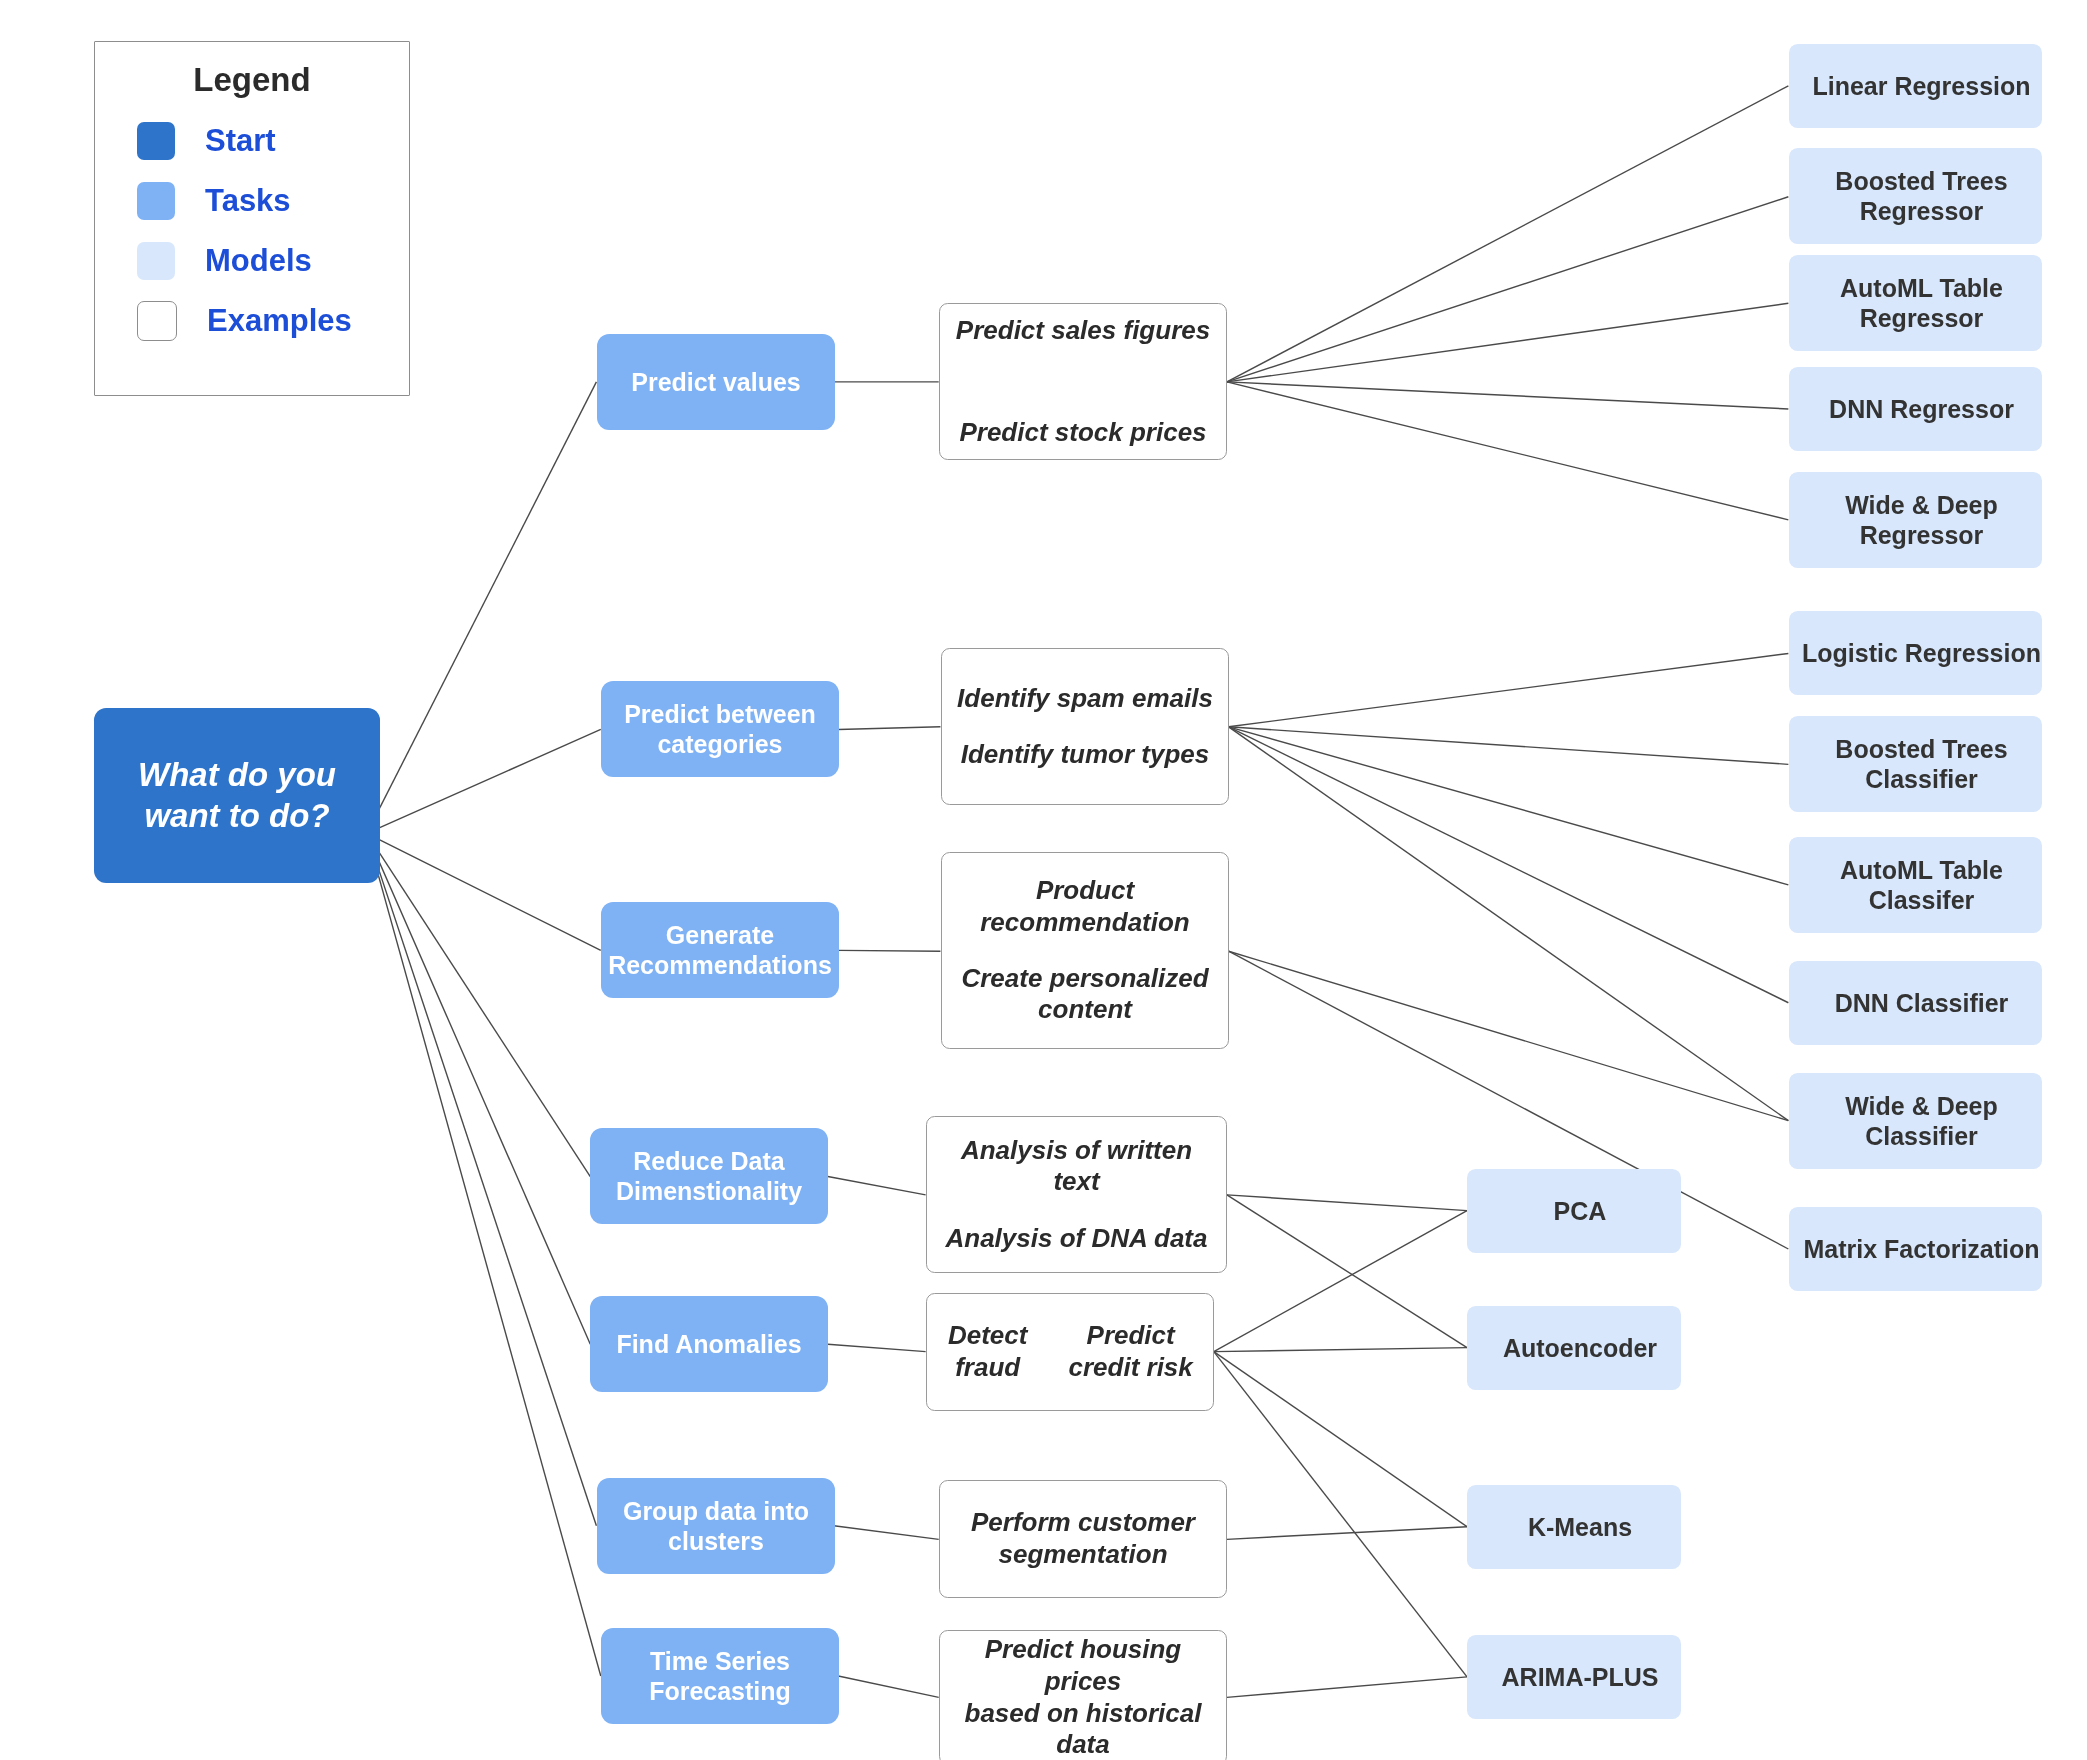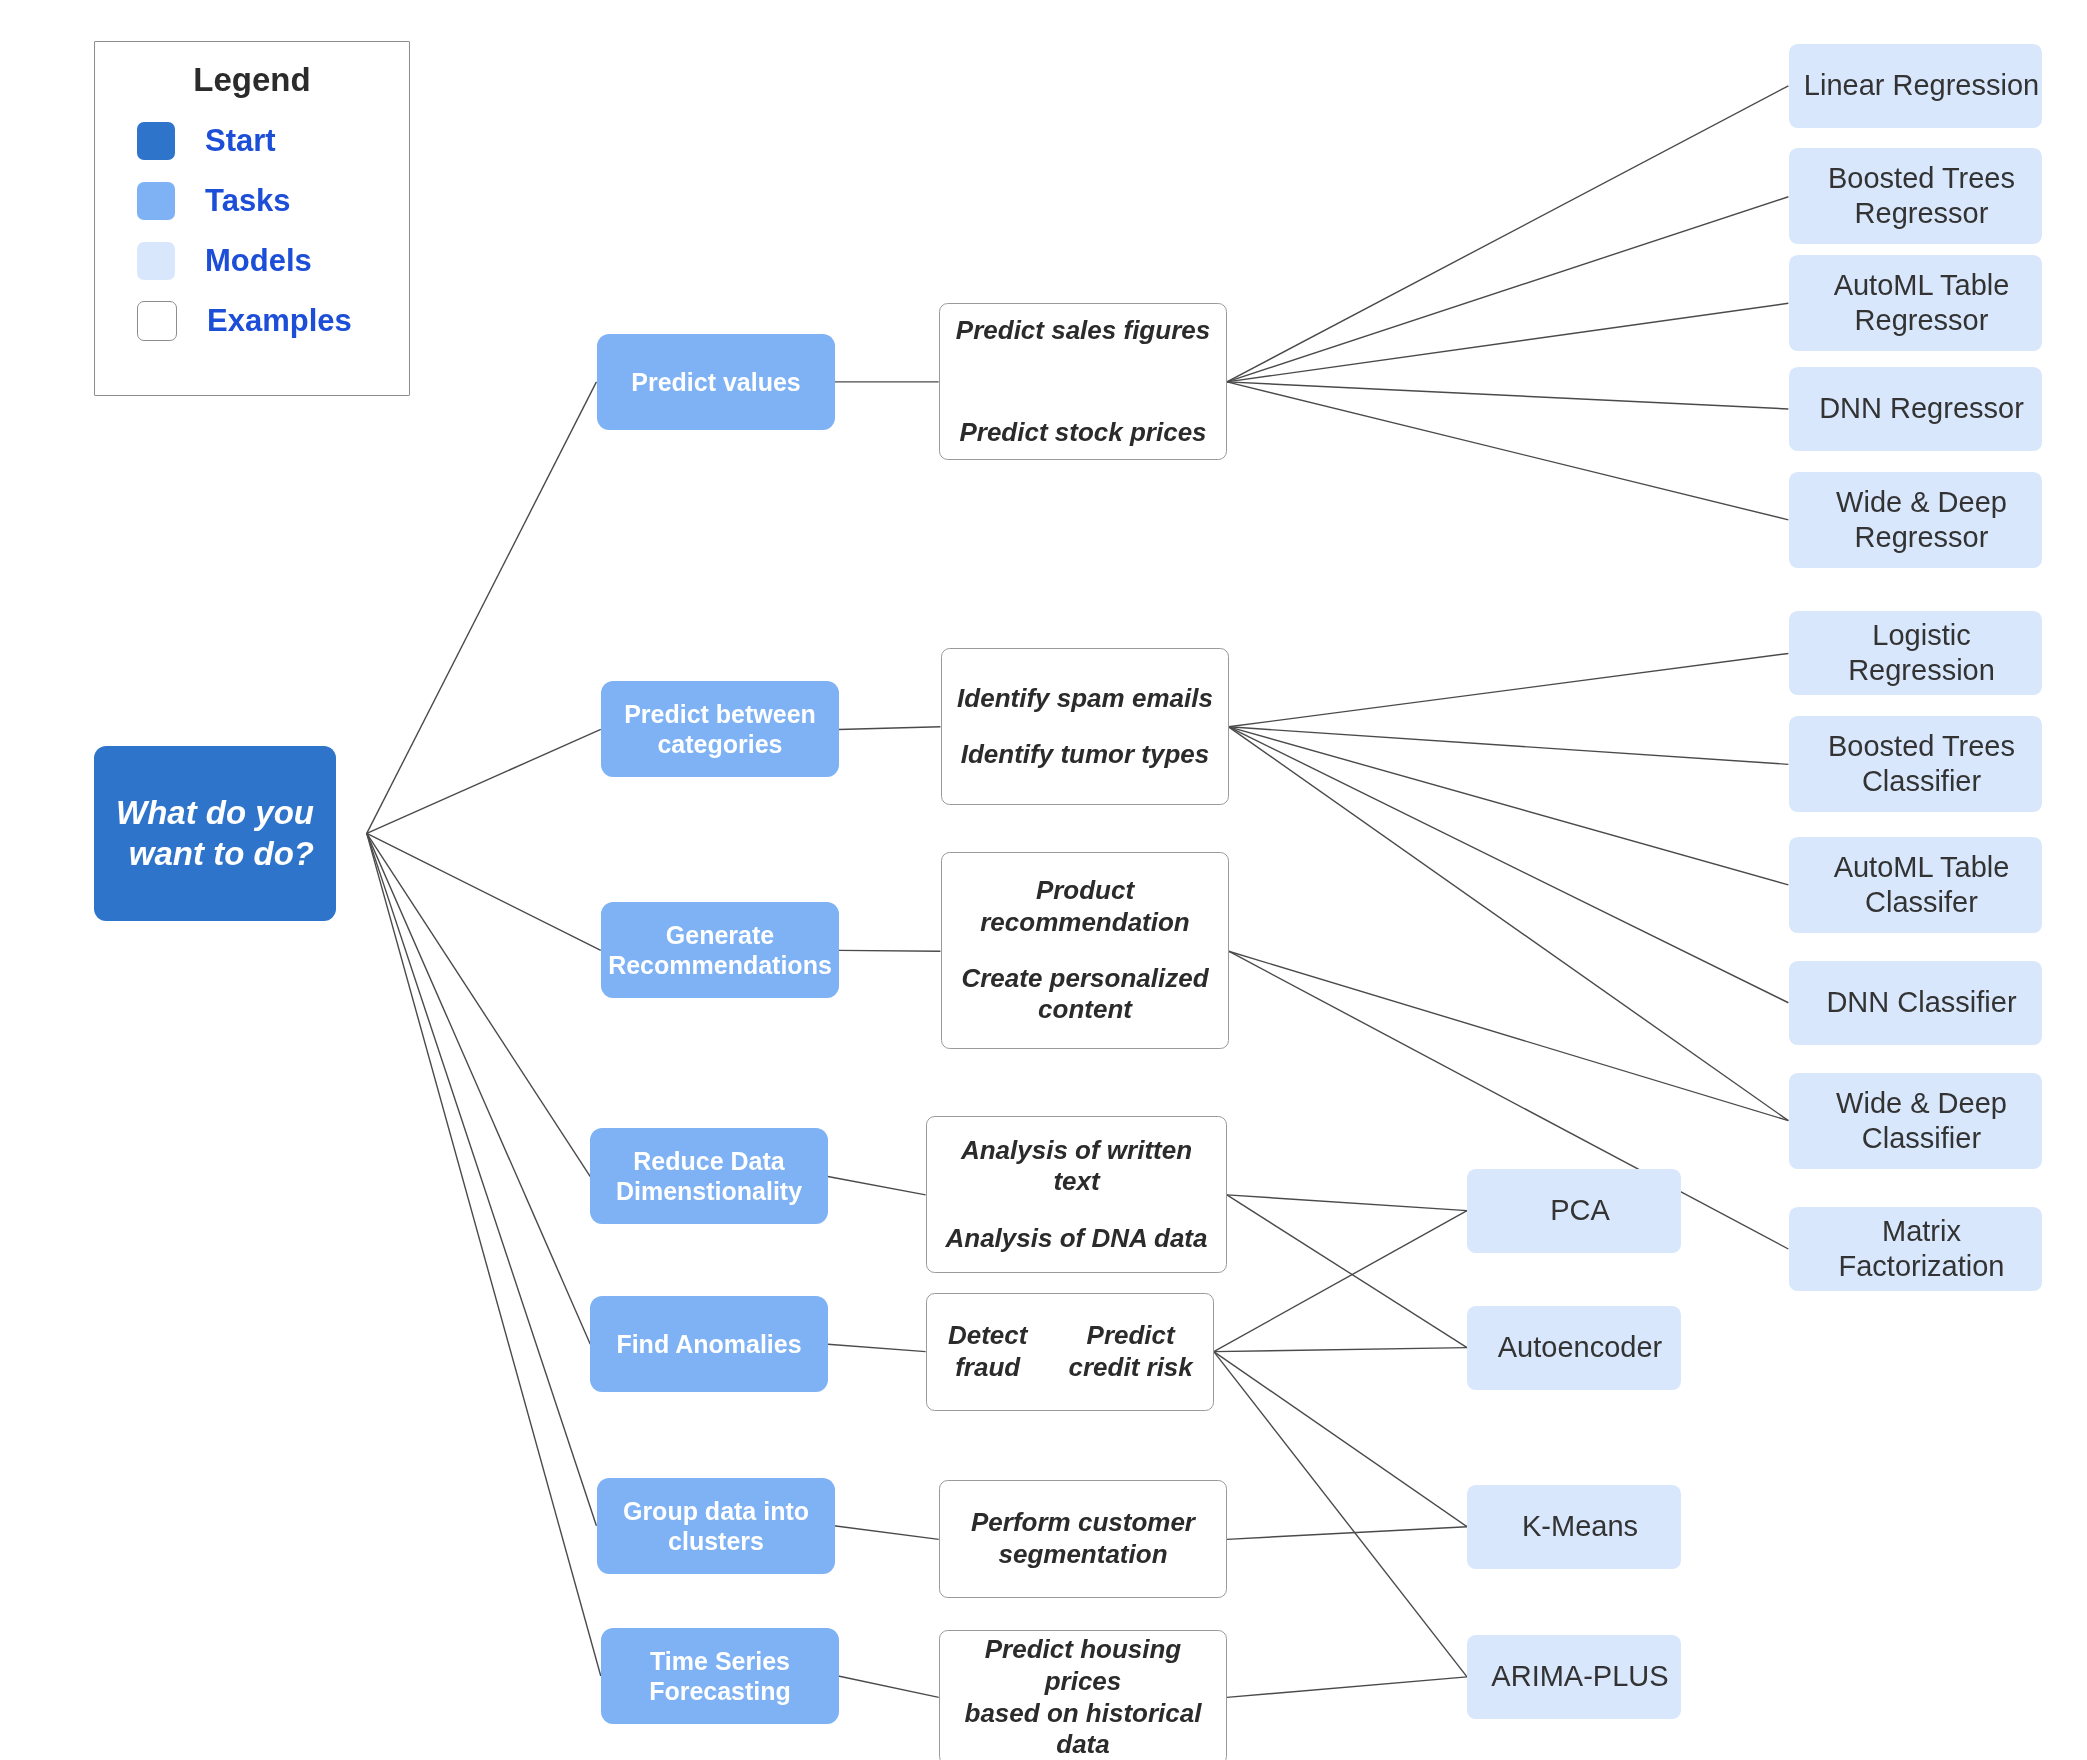--- a/index.html
+++ b/index.html
@@ -60,22 +60,22 @@
     font-size: 26px;
     border: 1.4px solid #9a9a9a;
     border-radius: 8.7px;
     flex-direction: column;
     justify-content: center;
   }
   .node-example .ex-line { margin: 12.2px 0; padding: 0 12.2px; }
   .node-model {
     background: #d8e7fb;
     color: #333333;
-    font-weight: normal;
-    font-size: 29px;
+    font-weight: bold;
+    font-size: 25px;
     border-radius: 8.7px;
     padding-left: 12px;
   }
 
   
   #legend {
     position: absolute;
     left: 94px;
     top: 41px;
     width: 316px;
@@ -174,21 +174,21 @@
       <div class="legend-label">Models</div>
     </div>
 
     <div class="legend-row">
       <div class="legend-swatch outline" style="background:#ffffff"></div>
       <div class="legend-label">Examples</div>
     </div>
   </div>
 
   <div id="nodes">
-      <div class="node node-start" style="left: 94px; top: 746px; width: 242px; height: 175px; text-align: right;"><span>What do you
+      <div class="node node-start" style="left: 94px; top: 708px; width: 286px; height: 175px;"><span>What do you
 want to do?</span></div>
       <div class="node node-task" style="left: 597px; top: 334px; width: 238px; height: 96px;"><span>Predict values</span></div>
       <div class="node node-task" style="left: 601px; top: 681px; width: 238px; height: 96px;"><span>Predict between
 categories</span></div>
       <div class="node node-task" style="left: 601px; top: 902px; width: 238px; height: 96px;"><span>Generate
 Recommendations</span></div>
       <div class="node node-task" style="left: 590px; top: 1128px; width: 238px; height: 96px;"><span>Reduce Data
 Dimenstionality</span></div>
       <div class="node node-task" style="left: 590px; top: 1296px; width: 238px; height: 96px;"><span>Find Anomalies</span></div>
       <div class="node node-task" style="left: 597px; top: 1478px; width: 238px; height: 96px;"><span>Group data into

